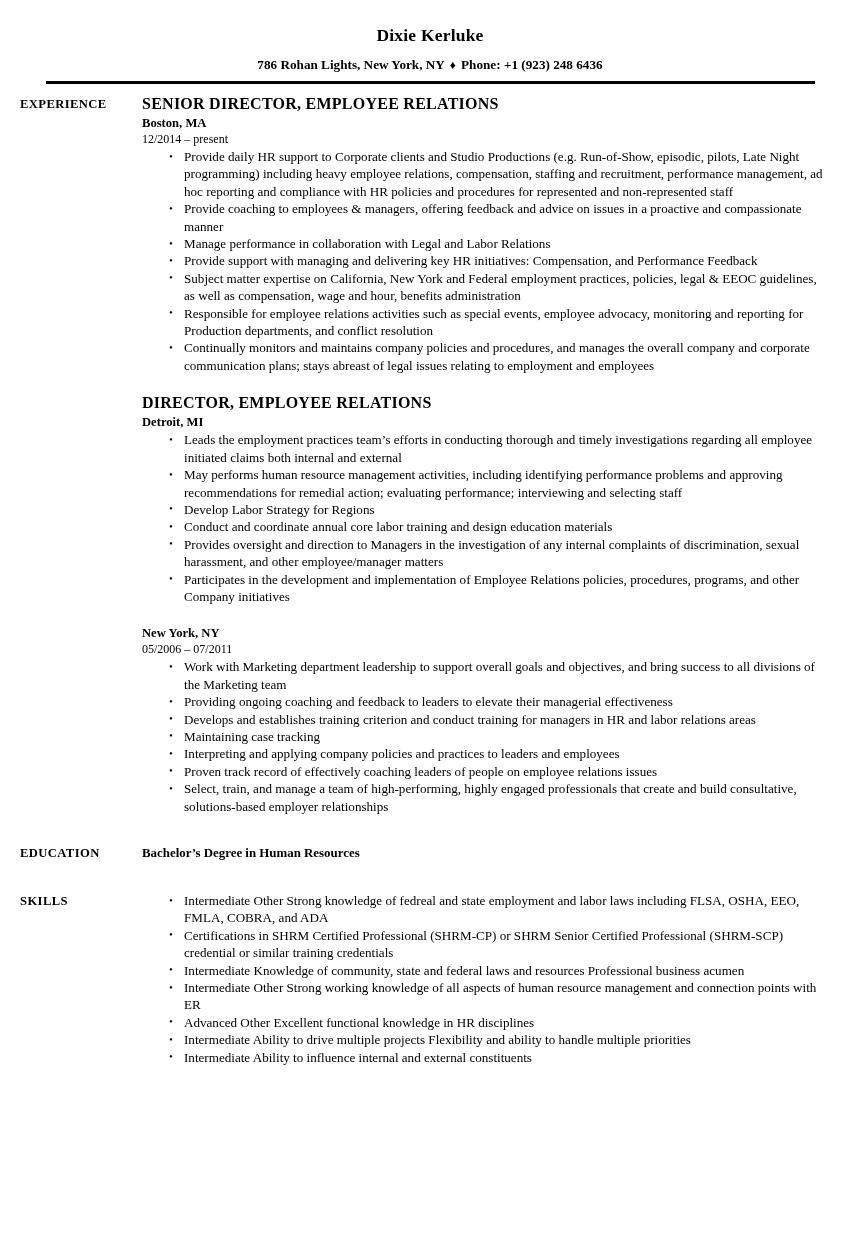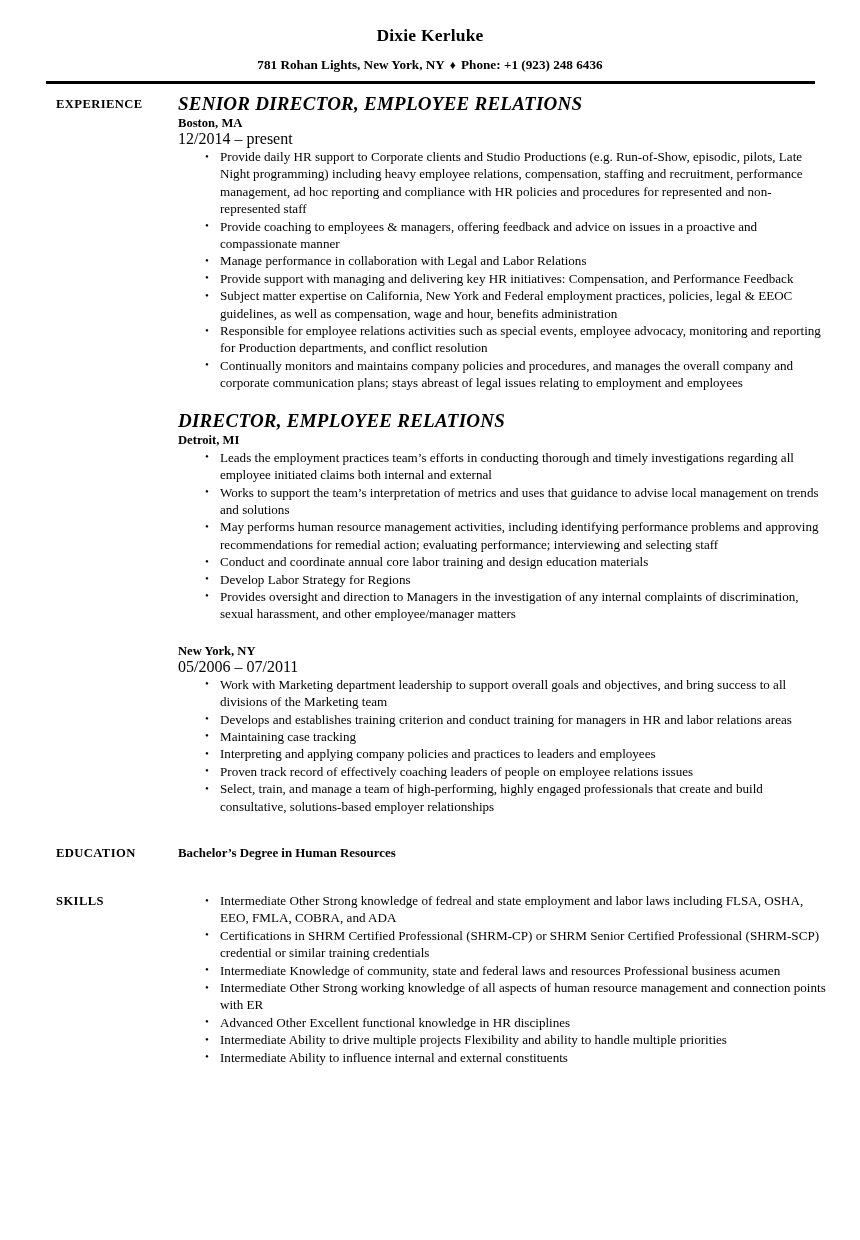--- a/index.html
+++ b/index.html
@@ -45,24 +45,23 @@
   }
   .hdr-rule {
     margin: 8px auto 0 auto;
     width: 769px;
     height: 3px;
     background: #000000;
   }
 
   
   .content {
-    padding-left: 28px;
+    padding-left: 20px;
     padding-right: 30px;
     padding-top: 11px;
-    margin-left: 28px;
   }
   .section {
     display: flex;
     align-items: flex-start;
   }
   .sec-label {
     width: 120px;
     flex: 0 0 120px;
     font-size: 12.6px;
     font-weight: bold;
@@ -73,34 +72,33 @@
   .sec-body {
     flex: 1 1 auto;
     min-width: 0;
     padding-left: 2px;
   }
 
   
   .job { margin-bottom: 0; }
   .job + .job { margin-top: 20px; }
   .job-title {
-    font-size: 19px;
+    font-size: 16px;
     font-weight: bold;
     letter-spacing: 0.25px;
     line-height: 18px;
-    font-style: italic;
   }
   .job-loc {
     font-size: 12.6px;
     font-weight: bold;
     line-height: 16px;
     margin-top: 2px;
   }
   .job-dates {
-    font-size: 16px;
+    font-size: 12px;
     line-height: 16px;
     margin-top: 0px;
   }
 
   
   ul.bullets {
     list-style: none;
     margin: 1px 0 0 0;
     padding: 0 0 0 26px;
   }
@@ -139,21 +137,21 @@
   .sec-skills ul.bullets { margin-top: 0; }
 </style>
 </head>
 <body>
 
 <div class="page">
 
   <div class="hdr">
     <div class="hdr-name">Dixie Kerluke</div>
     <div class="hdr-contact">
-      <span>781 Rohan Lights, New York, NY</span>
+      <span>786 Rohan Lights, New York, NY</span>
       <span class="hdr-diamond">♦</span>
       <span>Phone: +1 (923) 248 6436</span>
     </div>
     <div class="hdr-rule"></div>
   </div>
 
   <div class="content">
 
     <div class="section sec-experience">
       <div class="sec-label">EXPERIENCE</div>
@@ -172,33 +170,34 @@
             <li>Responsible for employee relations activities such as special events, employee advocacy, monitoring and reporting for Production departments, and conflict resolution</li>
             <li>Continually monitors and maintains company policies and procedures, and manages the overall company and corporate communication plans; stays abreast of legal issues relating to employment and employees</li>
           </ul>
         </div>
 
         <div class="job">
           <div class="job-title">DIRECTOR, EMPLOYEE RELATIONS</div>
           <div class="job-loc">Detroit, MI</div>
           <ul class="bullets">
             <li>Leads the employment practices team’s efforts in conducting thorough and timely investigations regarding all employee initiated claims both internal and external</li>
-            <li>Works to support the team’s interpretation of metrics and uses that guidance to advise local management on trends and solutions</li>
             <li>May performs human resource management activities, including identifying performance problems and approving recommendations for remedial action; evaluating performance; interviewing and selecting staff</li>
+            <li>Develop Labor Strategy for Regions</li>
             <li>Conduct and coordinate annual core labor training and design education materials</li>
-            <li>Develop Labor Strategy for Regions</li>
             <li>Provides oversight and direction to Managers in the investigation of any internal complaints of discrimination, sexual harassment, and other employee/manager matters</li>
+            <li>Participates in the development and implementation of Employee Relations policies, procedures, programs, and other Company initiatives</li>
           </ul>
         </div>
 
         <div class="job">
           <div class="job-loc">New York, NY</div>
           <div class="job-dates">05/2006 – 07/2011</div>
           <ul class="bullets">
             <li>Work with Marketing department leadership to support overall goals and objectives, and bring success to all divisions of the Marketing team</li>
+            <li>Providing ongoing coaching and feedback to leaders to elevate their managerial effectiveness</li>
             <li>Develops and establishes training criterion and conduct training for managers in HR and labor relations areas</li>
             <li>Maintaining case tracking</li>
             <li>Interpreting and applying company policies and practices to leaders and employees</li>
             <li>Proven track record of effectively coaching leaders of people on employee relations issues</li>
             <li>Select, train, and manage a team of high-performing, highly engaged professionals that create and build consultative, solutions-based employer relationships</li>
           </ul>
         </div>
 
       </div>
     </div>

